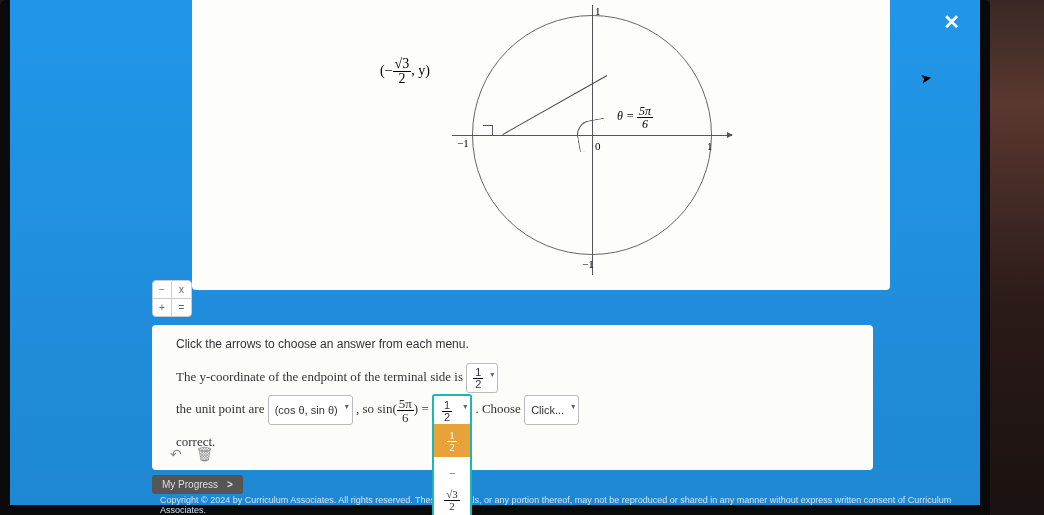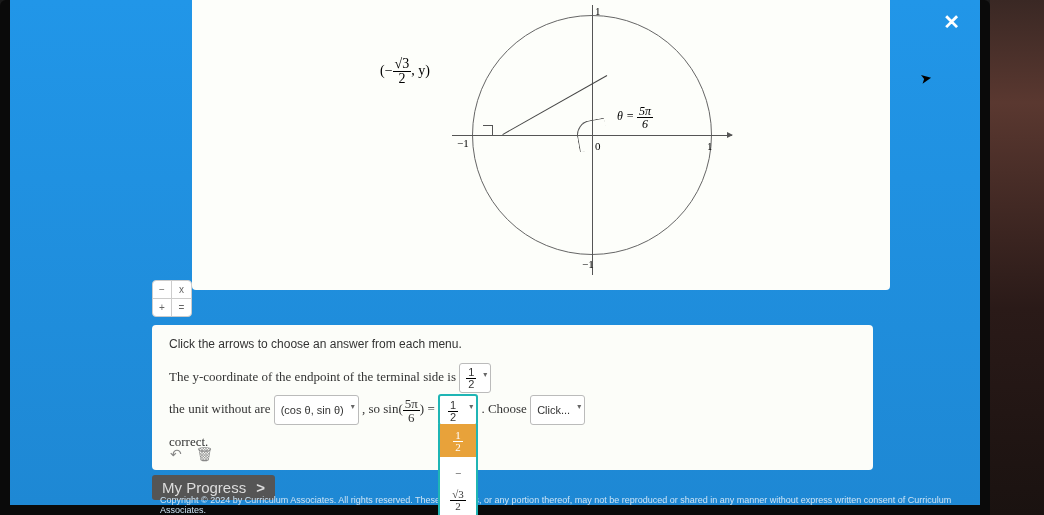--- a/index.html
+++ b/index.html
@@ -131,21 +131,21 @@
     .zoom-box div:nth-child(3) { border-right: 1px solid #ccc; }
 
     
     .answer-card {
       position: absolute;
       left: 142px; top: 325px;
       width: 721px;
       height: 145px;
       background: #fcfdf9;
       border-radius: 4px;
-      padding: 12px 17px;
+      padding: 12px 24px;
       font-size: 12px;
       color: #333;
     }
     .instr { font-size: 12px; margin-bottom: 10px; }
     .sentence { line-height: 2.4; font-family: 'Times New Roman', serif; font-size: 13px; }
     .dd {
       display: inline-block;
       border: 1px solid #bbb;
       border-radius: 3px;
       padding: 1px 14px 1px 6px;
@@ -185,21 +185,21 @@
       color: #888;
     }
     .card-actions span { cursor: pointer; font-size: 14px; }
 
     
     .progress-btn {
       position: absolute;
       left: 142px; top: 475px;
       background: #555;
       color: #ddd;
-      font-size: 15px;
+      font-size: 10px;
       padding: 4px 10px;
       border-radius: 3px;
       cursor: pointer;
     }
     .progress-btn b { margin-left: 6px; }
     .copyright {
       position: absolute;
       left: 150px; top: 495px;
       font-size: 9px;
       color: #cde4f5;
@@ -265,21 +265,21 @@
     <div class="answer-card">
       <div class="instr">Click the arrows to choose an answer from each menu.</div>
 
       <div class="sentence">
         <span>The y-coordinate of the endpoint of the terminal side is </span>
         <span class="dd">
           <span class="frac"><span class="n">1</span><span class="d">2</span></span>
         </span>
         <br>
 
-        <span>the unit without are </span>
+        <span>the unit point are </span>
         <span class="dd">(cos θ,  sin θ)</span>
         <span> , so sin</span>(<span class="frac"><span class="n">5π</span><span class="d">6</span></span>)<span> = </span>
 
         <span class="dd dd-open" style="min-width:34px;">
           <span class="frac"><span class="n">1</span><span class="d">2</span></span>
           <div class="dd-list">
             <div class="sel"><span class="frac" style="border-color:#fff;"><span class="n" style="border-color:#fff;">1</span><span class="d">2</span></span></div>
             <div><span>−</span><span class="frac"><span class="n">√3</span><span class="d">2</span></span></div>
 
           </div>

